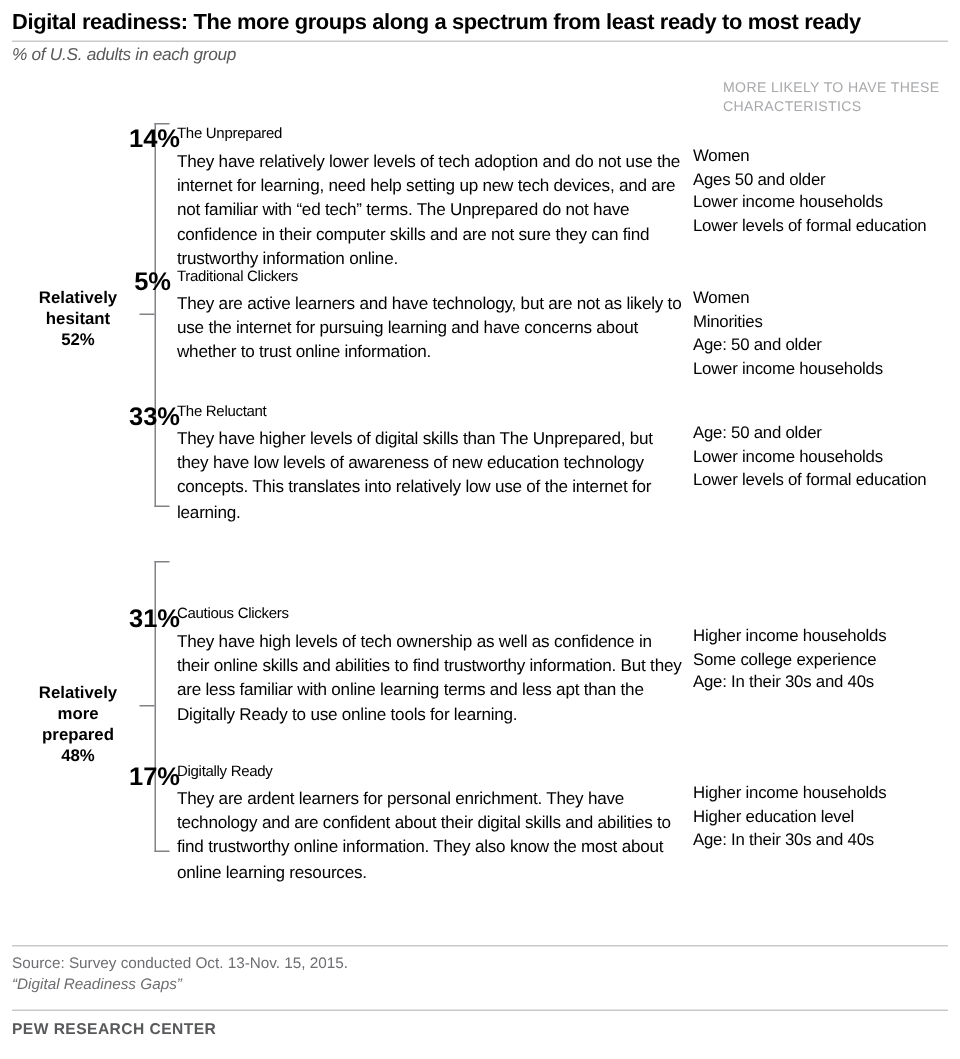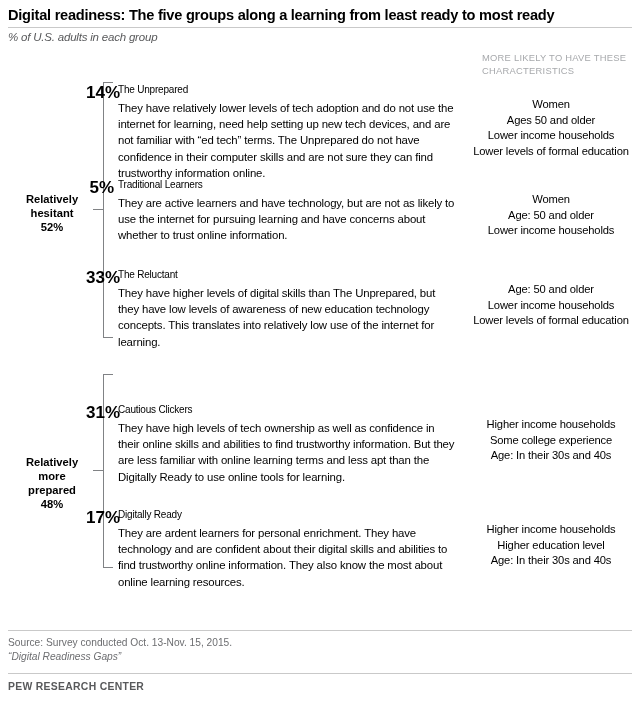--- a/index.html
+++ b/index.html
@@ -129,21 +129,21 @@
   
   .chars {
     position: absolute;
     left: 462px;
     width: 178px;
     font-size: 11.2px;
     line-height: 15.6px;
     letter-spacing: -0.15px;
     color: #000;
   }
-  .char-line { display: block; white-space: nowrap; text-align: center; }
+  .char-line { display: block; white-space: nowrap; }
 
   
   .footer-rule {
     position: absolute;
     left: 8px;
     width: 624px;
     height: 1px;
     background: #c9c9c9;
   }
   #footer-rule-top { top: 630px; }
@@ -164,21 +164,21 @@
     font-size: 10.4px;
     font-weight: bold;
     color: #58595b;
     letter-spacing: 0.3px;
   }
 </style>
 </head>
 <body>
 
 <div class="header">
-  <div class="title">Digital readiness: The five groups along a learning from least ready to most ready</div>
+  <div class="title">Digital readiness: The more groups along a spectrum from least ready to most ready</div>
 </div>
 <div class="title-rule"></div>
 <div class="subtitle">% of U.S. adults in each group</div>
 
 <div class="char-header">MORE LIKELY TO HAVE THESE CHARACTERISTICS</div>
 
 <div class="bracket" id="bracket-hesitant"></div>
 <div class="bracket-stem" id="bracket-stem-hesitant"></div>
 <div class="group-label" id="bracket-label-hesitant">
   <span>Relatively</span><br>
@@ -202,25 +202,26 @@
 </div>
 <div class="chars" style="top:97px;">
   <span class="char-line">Women</span>
   <span class="char-line">Ages 50 and older</span>
   <span class="char-line">Lower income households</span>
   <span class="char-line">Lower levels of formal education</span>
 </div>
 
 <div class="group" style="top:178px;">
   <div class="pct">5%</div>
-  <div class="group-name">Traditional Learners</div>
+  <div class="group-name">Traditional Clickers</div>
   <div class="group-desc">They are active learners and have technology, but are not as likely to use the internet for pursuing learning and have concerns about whether to trust online information.</div>
 </div>
 <div class="chars" style="top:192px;">
   <span class="char-line">Women</span>
+  <span class="char-line">Minorities</span>
   <span class="char-line">Age: 50 and older</span>
   <span class="char-line">Lower income households</span>
 </div>
 
 <div class="group" style="top:268px;">
   <div class="pct">33%</div>
   <div class="group-name">The Reluctant</div>
   <div class="group-desc">They have higher levels of digital skills than The Unprepared, but they have low levels of awareness of new education technology concepts. This translates into relatively low use of the internet for learning.</div>
 </div>
 <div class="chars" style="top:282px;">

